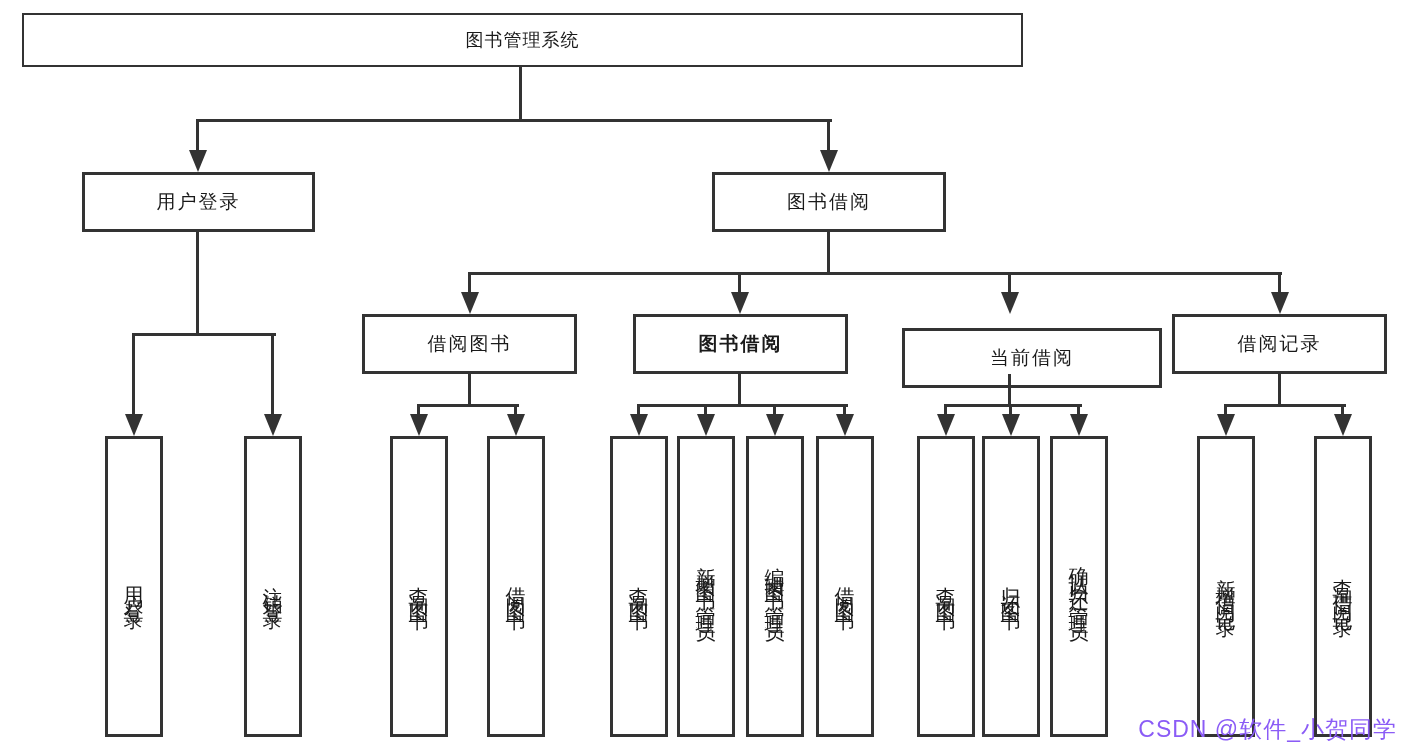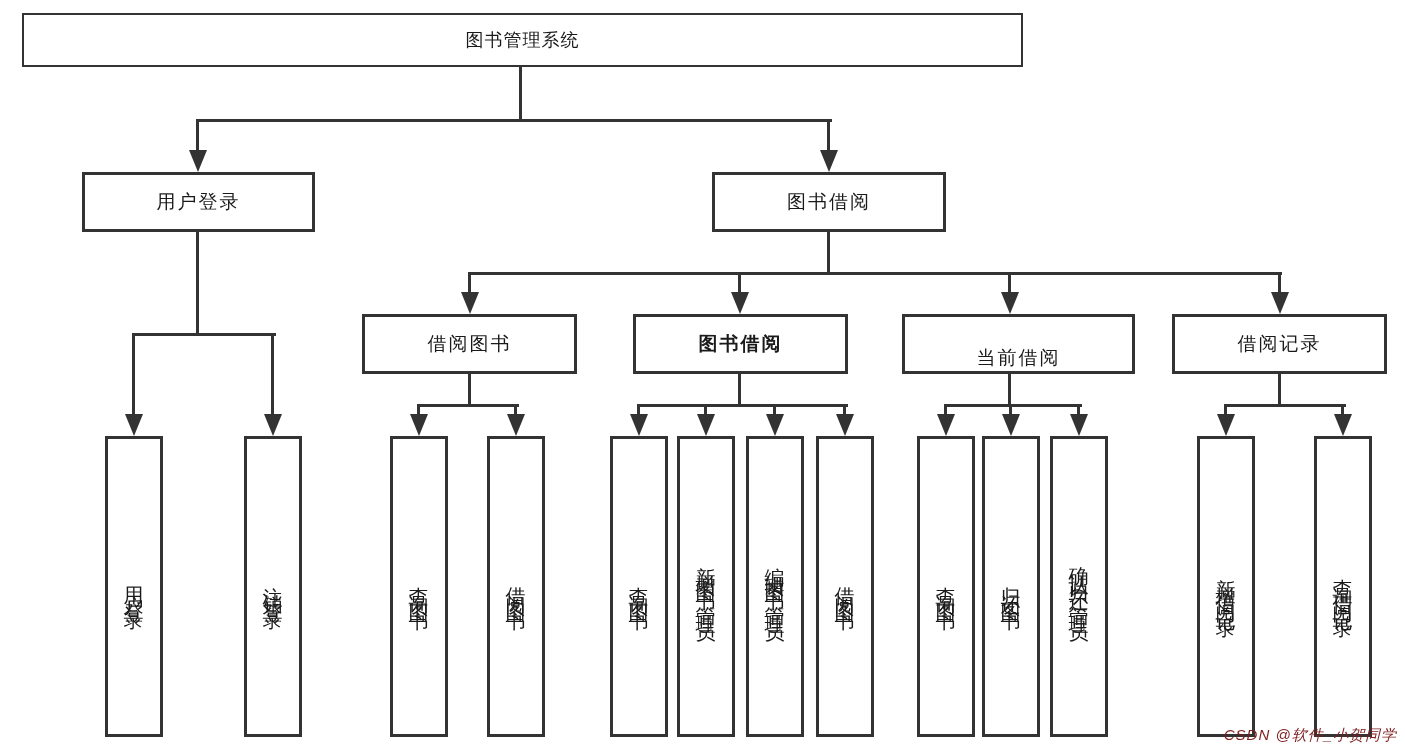--- a/index.html
+++ b/index.html
@@ -37,26 +37,25 @@
     position: absolute;
     width: 0; height: 0;
     border-left: 9px solid transparent;
     border-right: 9px solid transparent;
     border-top: 22px solid #333333;
   }
   .watermark {
     position: absolute;
     right: 8px;
     bottom: 2px;
-    font-size: 15px;
+    font-size: 23px;
     letter-spacing: 1px;
-    color: #7f1d1d;
+    color: #8b5cf6;
     z-index: 10;
     white-space: nowrap;
-    font-style: italic;
   }
 </style>
 </head>
 <body>
 
 <div class="canvas">
 
   <div class="box root-box" style="left:22px; top:13px; width:1001px; height:54px;">
     <span>图书管理系统</span>
   </div>
@@ -67,21 +66,21 @@
   <div class="box l1-box" style="left:712px; top:172px; width:234px; height:60px;">
     <span>图书借阅</span>
   </div>
 
   <div class="box l2-box" style="left:362px; top:314px; width:215px; height:60px;">
     <span>借阅图书</span>
   </div>
   <div class="box l2-box" style="left:633px; top:314px; width:215px; height:60px;font-weight:bold;">
     <span>图书借阅</span>
   </div>
-  <div class="box l2-box" style="left:902px; top:314px; width:233px; height:60px;align-items:flex-end;">
+  <div class="box l2-box" style="left:902px; top:328px; width:260px; height:60px;">
     <span>当前借阅</span>
   </div>
   <div class="box l2-box" style="left:1172px; top:314px; width:215px; height:60px;">
     <span>借阅记录</span>
   </div>
 
   <div class="box leaf-box" style="left:105px;">
     <span class="vtext">用户登录</span>
   </div>
   <div class="box leaf-box" style="left:244px;">

